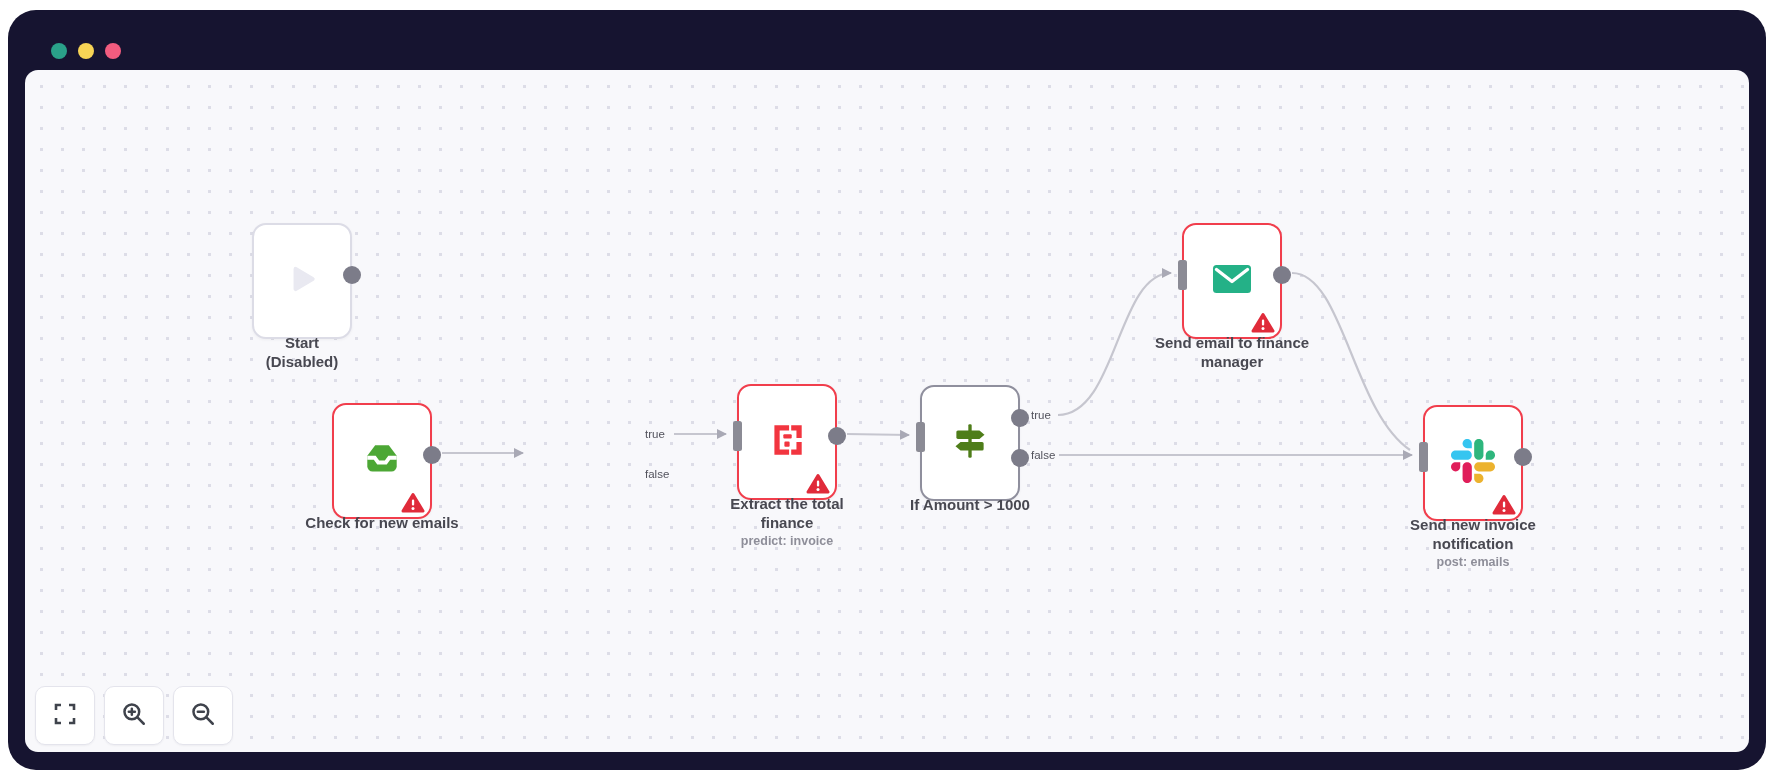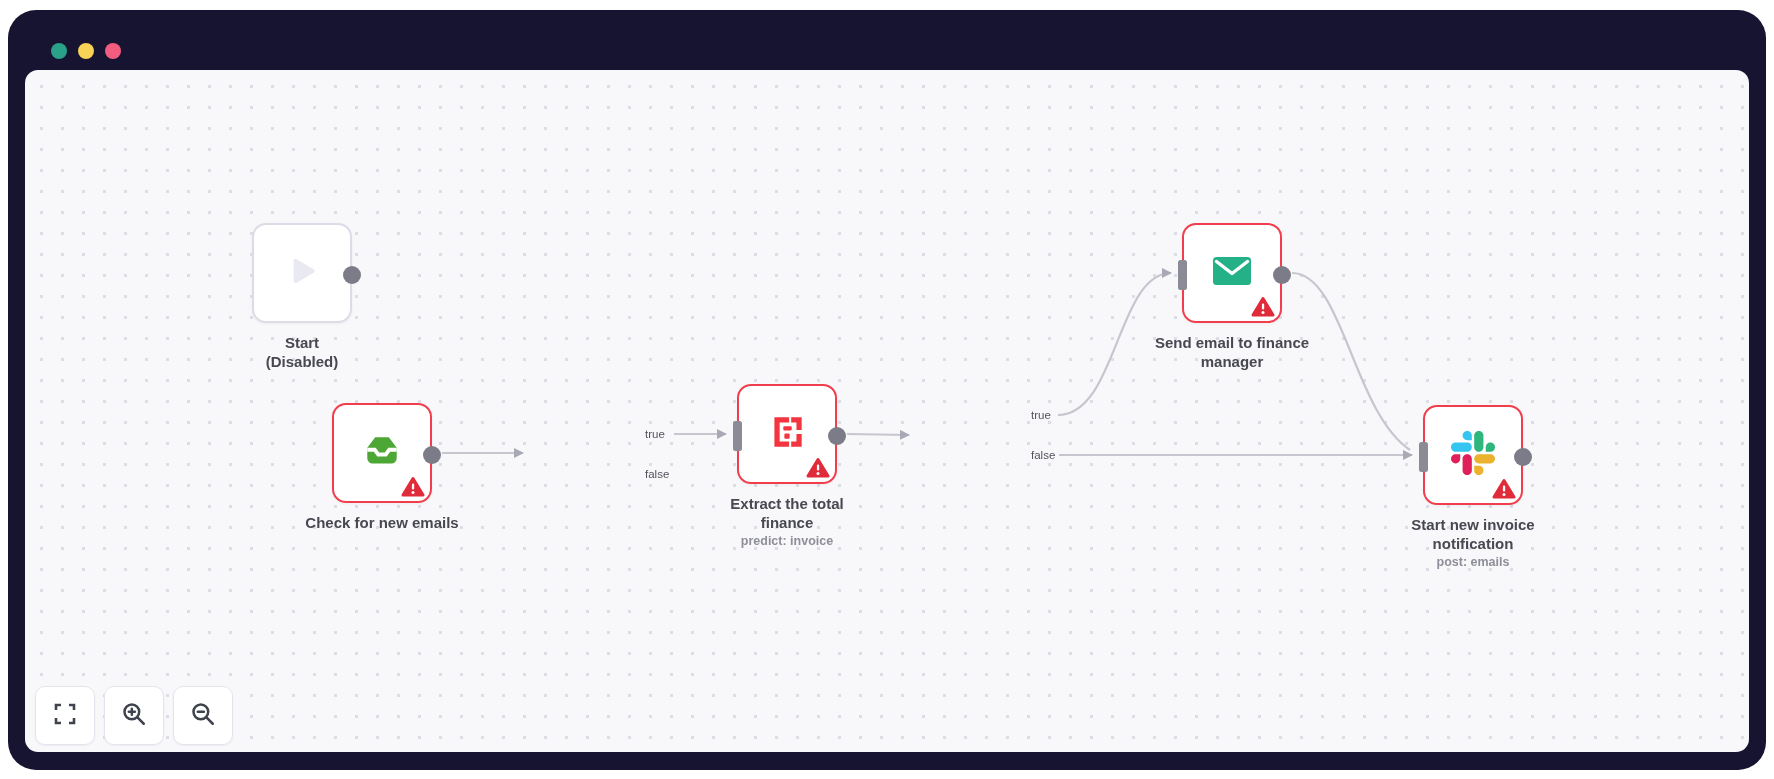--- a/index.html
+++ b/index.html
@@ -16,21 +16,21 @@
   .tl{width:16px;height:16px;border-radius:50%;}
   .canvas{
     position:absolute;left:17px;top:60px;width:1724px;height:682px;
     background:#f8f8fb;border-radius:13px;
     background-image:radial-gradient(circle,#dddde7 1.5px,transparent 1.7px);
     background-size:21px 21px;background-position:6px 6px;
     overflow:hidden;
   }
   .edges{position:absolute;left:0;top:0;pointer-events:none;}
   .node{
-    position:absolute;width:100px;height:100px;background:#ffffff;
+    position:absolute;width:100px;height:116px;background:#ffffff;
     border:2px solid #8f8f9d;border-radius:14px;box-sizing:border-box;
     box-shadow:0 1px 3px rgba(30,30,60,0.05);
     display:flex;align-items:center;justify-content:center;
   }
   .node.error{border-color:#f13e4c;}
   .node.disabled{border-color:#dcdce6;}
   .nlabel{
     position:absolute;top:108px;left:50%;transform:translateX(-50%);
     text-align:center;font-size:15px;font-weight:700;color:#484851;
     line-height:1.28;width:200px;
@@ -141,20 +141,33 @@
             <rect x="10.9" y="7.6" width="2.3" height="6" rx="1.1" fill="#fff"></rect>
             <circle cx="12" cy="16.4" r="1.5" fill="#fff"></circle>
           </svg>
       </span>
       <span class="port-in" style="top:35px"></span>
       <span class="port-out" style="top:41px"></span>
       <div class="nlabel" style="width:150px">Extract the total finance</div>
       <div class="nsub" style="top:148px">predict: invoice</div>
     </div>
 
+    <div class="node" style="left:895px;top:315px">
+      <span>
+        <svg width="42" height="42" viewBox="0 0 40 40" fill="#4e7d19">
+          <rect x="18.4" y="4" width="3.2" height="32" rx="1.2"></rect>
+          <path d="M8.5 10 H29 L33.8 14 L29 18 H8.5 Q7 18 7 16.5 V11.5 Q7 10 8.5 10 Z"></path>
+          <path d="M31.5 21 H11 L6.2 25 L11 29 H31.5 Q33 29 33 27.5 V22.5 Q33 21 31.5 21 Z"></path>
+        </svg>
+      </span>
+      <span class="port-in" style="top:35px"></span>
+      <span class="port-out" style="top:22px"></span>
+      <span class="port-out" style="top:62px"></span>
+      <div class="nlabel">If Amount &gt; 1000</div>
+    </div>
 
     <div class="node error" style="left:1157px;top:153px">
       <span>
         <svg width="44" height="36" viewBox="0 0 44 36">
           <rect x="3" y="4" width="38" height="28" rx="3.5" fill="#24b187"></rect>
           <path d="M6.5 8.5 L22 20.5 L37.5 8.5" stroke="#ffffff" stroke-width="3.4" fill="none" stroke-linecap="round" stroke-linejoin="round"></path>
         </svg>
       </span>
       <span class="warn">
         <svg width="24" height="21" viewBox="0 0 24 21">
@@ -183,21 +196,21 @@
       </span>
       <span class="warn">
         <svg width="24" height="21" viewBox="0 0 24 21">
             <path d="M12 2.5 L22 19 H2 Z" fill="#e02b3a" stroke="#e02b3a" stroke-width="3" stroke-linejoin="round"></path>
             <rect x="10.9" y="7.6" width="2.3" height="6" rx="1.1" fill="#fff"></rect>
             <circle cx="12" cy="16.4" r="1.5" fill="#fff"></circle>
           </svg>
       </span>
       <span class="port-in" style="top:35px"></span>
       <span class="port-out" style="top:41px"></span>
-      <div class="nlabel" style="width:165px">Start new invoice notification</div>
+      <div class="nlabel" style="width:165px">Send new invoice notification</div>
       <div class="nsub" style="top:148px">post: emails</div>
     </div>
 
     <div class="controls">
       <div class="ctrl">
         <span>
           <svg width="24" height="24" viewBox="0 0 24 24" fill="none" stroke="#3f434c" stroke-width="2.6">
             <path d="M3 8 V3 H8"></path>
               <path d="M16 3 H21 V8"></path>
               <path d="M21 16 V21 H16"></path>

